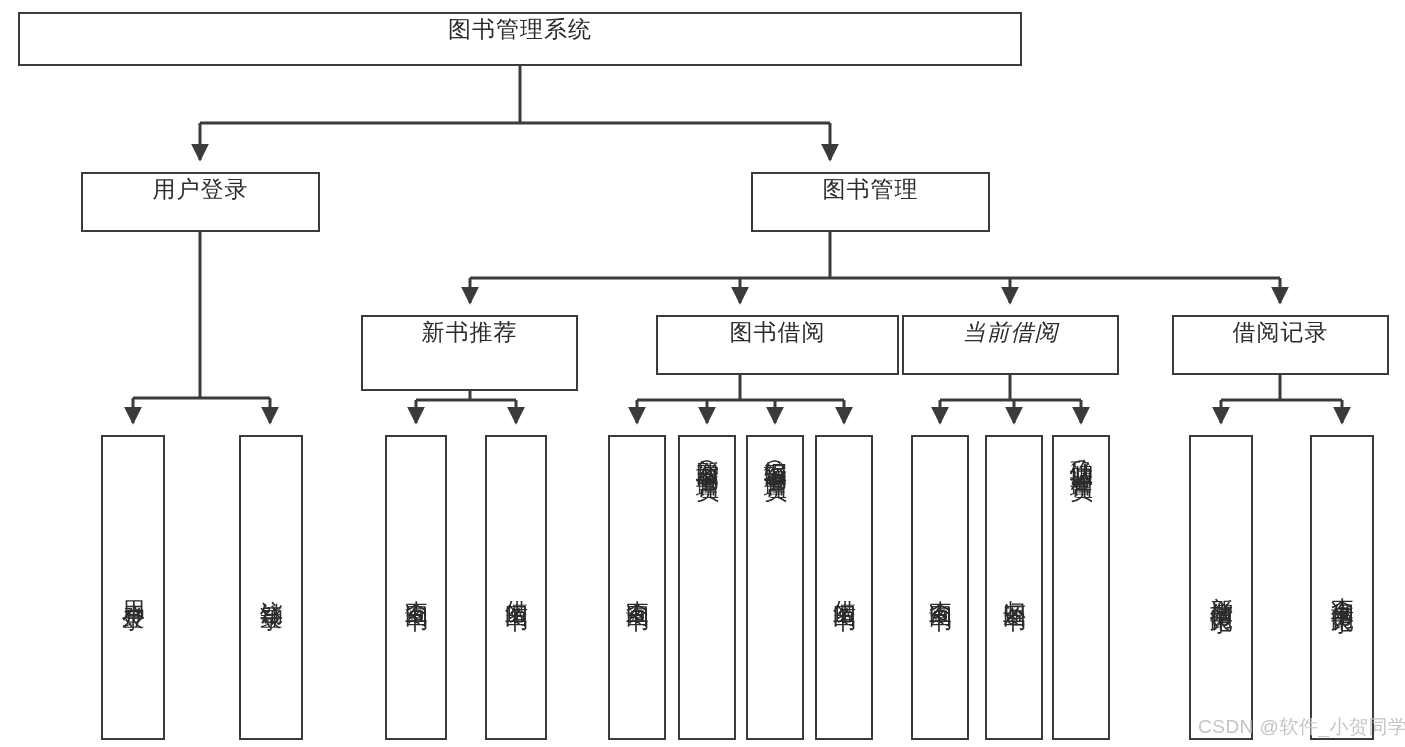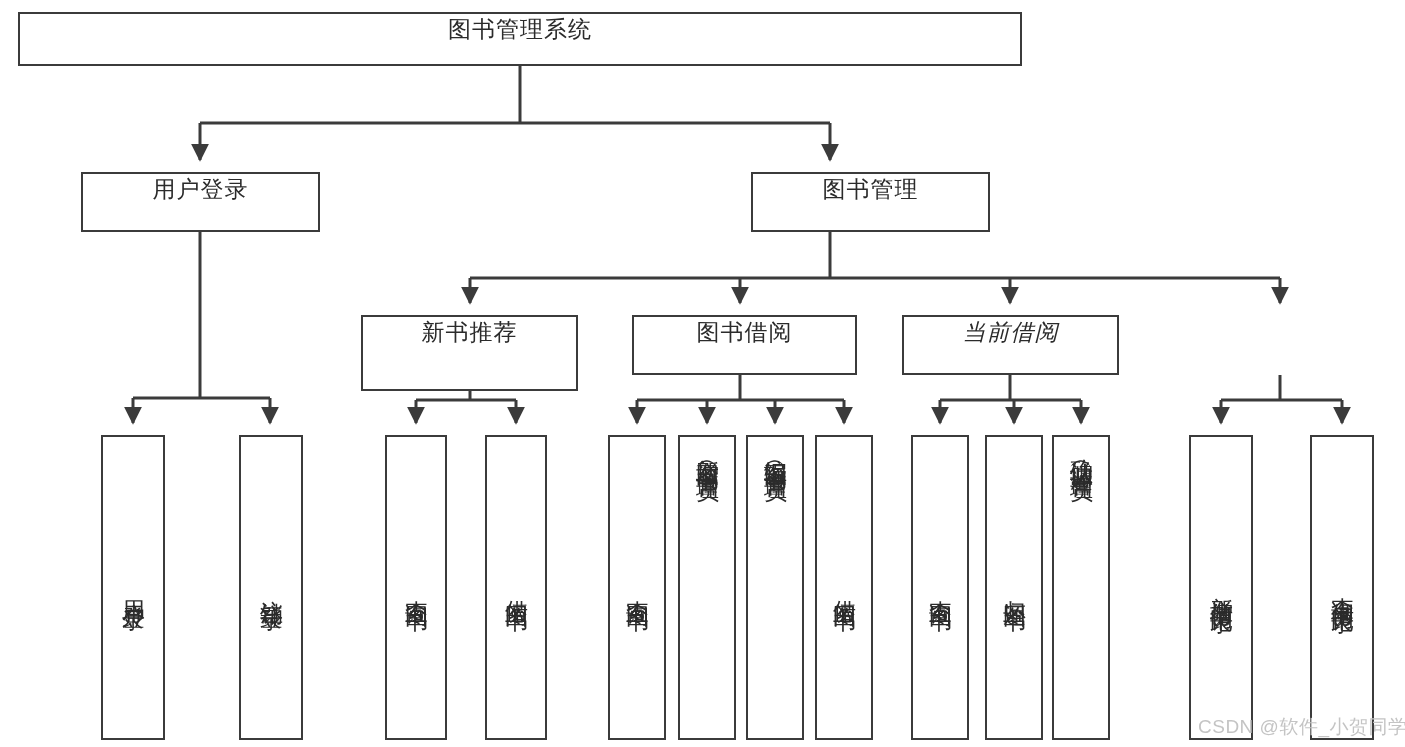--- a/index.html
+++ b/index.html
@@ -133,26 +133,29 @@
   <div class="node horiz" style="left:81px; top:172px; width:239px; height:60px;">
     <span>用户登录</span>
   </div>
   <div class="node horiz" style="left:711px; top:172px; width:239px; height:60px;margin-left:40px;">
     <span>图书管理</span>
   </div>
 
   <div class="node horiz" style="left:361px; top:315px; width:217px; height:76px;">
     <span>新书推荐</span>
   </div>
-  <div class="node horiz" style="left:632px; top:315px; width:225px; height:60px;">
+  <div class="node horiz" style="left:656px; top:315px; width:243px; height:60px;">
     <span>图书借阅</span>
   </div>
   <div class="node horiz" style="left:902px; top:315px; width:217px; height:60px;font-style:italic;">
     <span>当前借阅</span>
   </div>
+  <div class="node horiz" style="left:1172px; top:315px; width:217px; height:60px;">
+    <span>借阅记录</span>
+  </div>
 
   <div class="node vert center" style="left:101px; top:435px; width:64px; height:305px;">
     <span class="vtext">用户登录</span>
   </div>
   <div class="node vert center" style="left:239px; top:435px; width:64px; height:305px;">
     <span class="vtext">注销登录</span>
   </div>
 
   <div class="node vert center" style="left:385px; top:435px; width:62px; height:305px;">
     <span class="vtext">查询图书</span>

